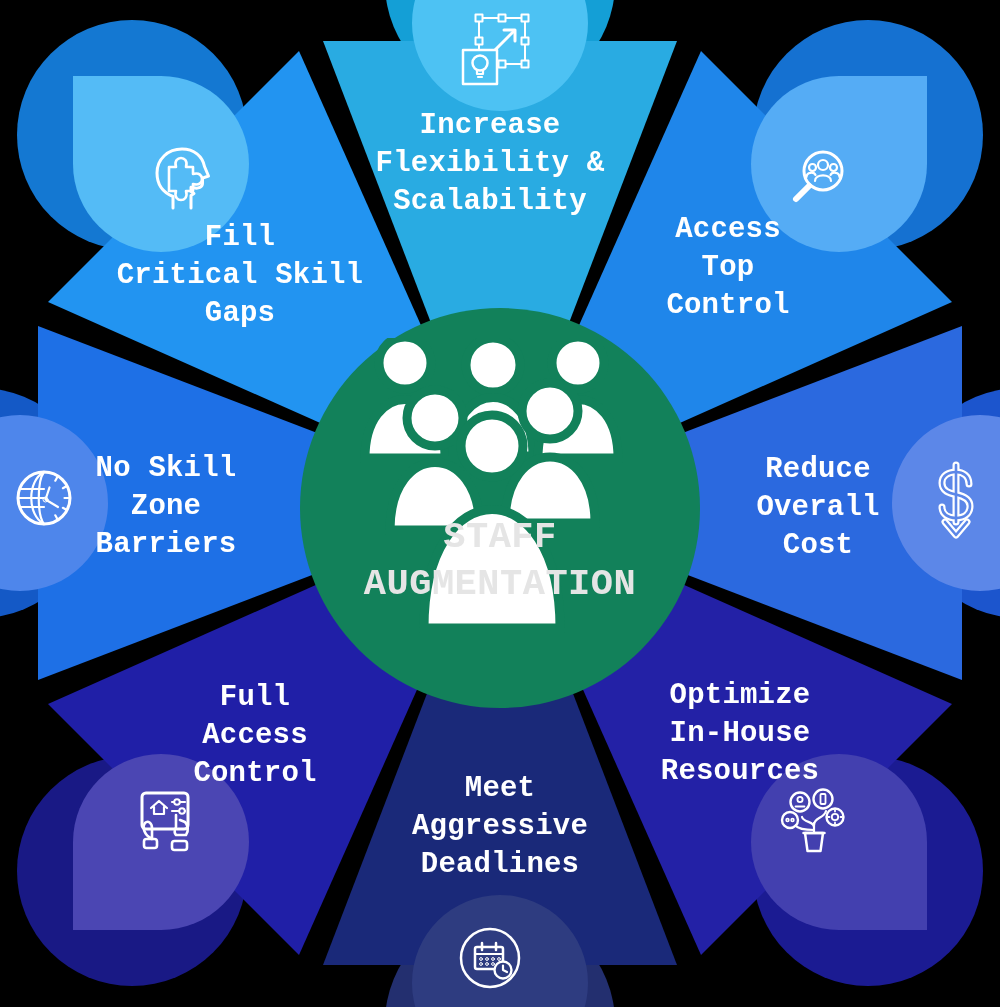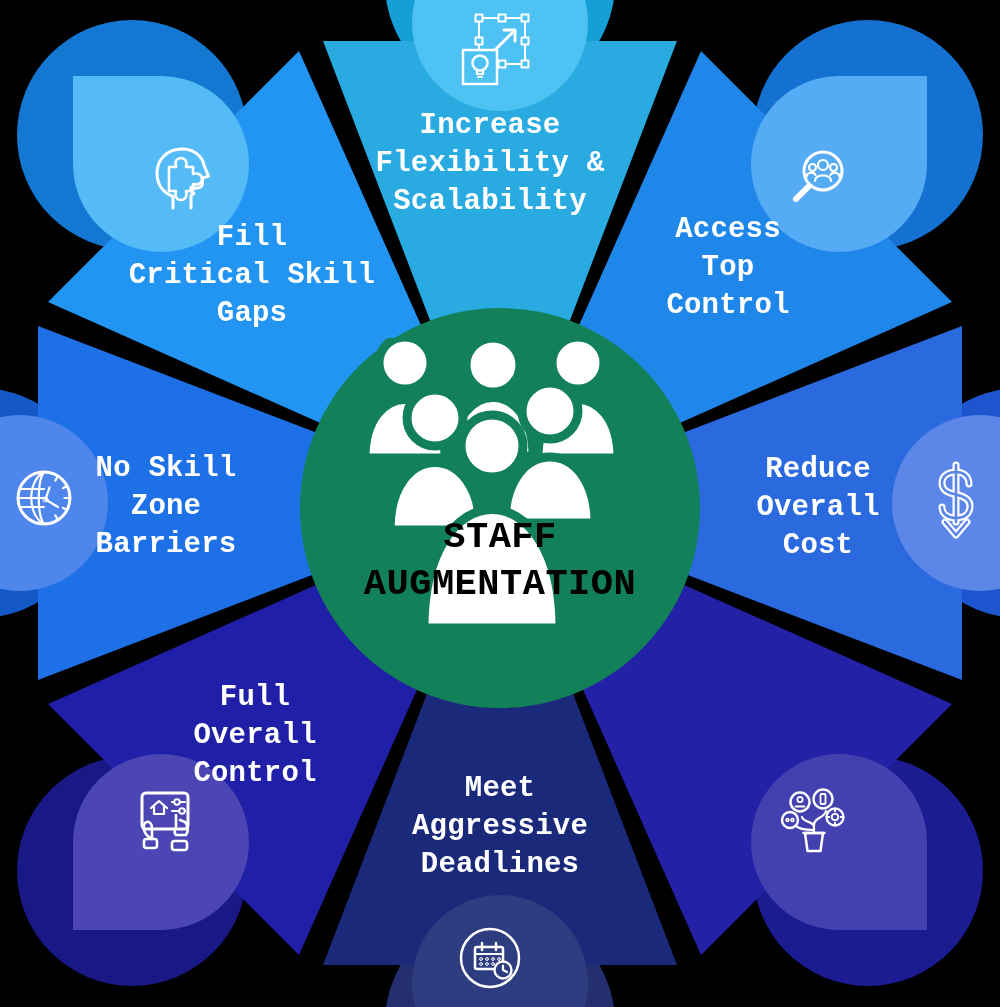--- a/index.html
+++ b/index.html
@@ -38,37 +38,37 @@
   .seg7 .back{left:-135px;top:388px;}  .seg7 .bulge{left:-68px;top:415px;transform:rotate(315deg);}
   .seg8 .back{left:17px;top:20px;}     .seg8 .bulge{left:73px;top:76px;transform:rotate(0deg);}
 
   .seg1 .label{left:340px;top:107px;width:300px;}
   .seg2 .label{left:628px;top:211px;width:200px;}
   .seg3 .label{left:718px;top:451px;width:200px;text-align:center;}
   .seg4 .label{left:615px;top:677px;width:250px;}
   .seg5 .label{left:375px;top:770px;width:250px;text-align:center;}
   .seg6 .label{left:155px;top:679px;width:200px;}
   .seg7 .label{left:66px;top:450px;width:200px;}
-  .seg8 .label{left:112px;top:219px;width:280px;}
+  .seg8 .label{left:100px;top:219px;width:280px;}
 
   .seg1 .icon{left:455px;top:12px;}
   .seg2 .icon{left:785px;top:146px;}
   .seg3 .icon{left:923px;top:458px;}
   .seg4 .icon{left:778px;top:787px;}
   .seg5 .icon{left:454px;top:923px;}
   .seg6 .icon{left:132px;top:787px;}
   .seg7 .icon{left:12px;top:466px;}
   .seg8 .icon{left:145px;top:143px;}
 
   .center-circle{
     position:absolute;left:300px;top:308px;width:400px;height:400px;border-radius:50%;
     background:var(--center);
   }
   .center-label{
-    position:absolute;left:0;top:206px;width:400px;color:#000000;font-weight:bold;
+    position:absolute;left:0;top:206px;width:400px;color:#e5e5e5;font-weight:bold;
     font-size:37px;line-height:47px;text-align:center;white-space:pre-line;letter-spacing:.5px;
   }
   .people-svg{position:absolute;left:60px;top:30px;}
 </style>
 </head>
 <body>
 
 <div class="canvas" style="background: rgb(0, 0, 0); --center: #12815A;">
 
   <div class="seg seg1" style="--wedge: #29ABE2; --bulge: #4DC2F3; --back: #149FD6;">
@@ -147,20 +147,23 @@
       <path d="M17.5 19.5 L26.5 19.5" stroke-width="1.8"></path>
       <circle cx="45" cy="12" r="9.5" stroke-width="2.4"></circle>
       <rect x="42.5" y="7" width="5" height="10" rx="1" stroke-width="1.8"></rect>
       <circle cx="12" cy="33" r="8" stroke-width="2.4"></circle>
       <circle cx="9.5" cy="33" r="1.4" stroke-width="1.6"></circle>
       <circle cx="14.5" cy="33" r="1.4" stroke-width="1.6"></circle>
       <circle cx="57" cy="30" r="8.5" stroke-width="2.4"></circle>
       <circle cx="57" cy="30" r="3.2" stroke-width="1.8"></circle>
       <path d="M57 24.5 L57 23 M57 35.5 L57 37 M51.5 30 L50 30 M62.5 30 L64 30" stroke-width="1.8"></path>
     </svg>
+    <div class="label">Optimize
+In-House
+Resources</div>
   </div>
 
   <div class="seg seg5" style="--wedge: #1A2979; --bulge: #2E3C80; --back: #232F6F;">
     <div class="back"></div>
     <div class="wedge"></div>
     <div class="bulge"></div>
     <svg class="icon" width="72" height="72" viewBox="0 0 72 72">
       <circle cx="36" cy="35" r="29" stroke-width="2.5"></circle>
       <rect x="21" y="24" width="28" height="22" rx="2" stroke-width="2.5" style="fill:var(--bulge)"></rect>
       <path d="M28 20 L28 27 M42 20 L42 27" stroke-width="2.5"></path>
@@ -193,21 +196,21 @@
       <path d="M40 15 L53 15" stroke-width="2.2"></path>
       <circle cx="45" cy="15" r="2.8" stroke-width="2" style="fill:var(--bulge)"></circle>
       <path d="M40 24 L53 24" stroke-width="2.2"></path>
       <circle cx="50" cy="24" r="2.8" stroke-width="2" style="fill:var(--bulge)"></circle>
       <path d="M20 52 C12 48 10 40 13 36 C16 33 20 36 20 41 L20 52" stroke-width="2.6"></path>
       <rect x="12" y="52" width="13" height="9" rx="2.5" stroke-width="2.6"></rect>
       <path d="M44 28 L44 40 C42 44 42 46 44 48 L54 48 C57 44 56 38 53 35 L48 33" stroke-width="2.6"></path>
       <rect x="40" y="54" width="15" height="9" rx="2.5" stroke-width="2.6"></rect>
     </svg>
     <div class="label">Full
-Overall
+Access
 Control</div>
   </div>
 
   <div class="seg seg7" style="--wedge: #1E70E6; --bulge: #4E86EB; --back: #1459C6;">
     <div class="back"></div>
     <div class="wedge"></div>
     <div class="bulge"></div>
     <svg class="icon" width="64" height="64" viewBox="0 0 64 64">
       <circle cx="32" cy="32" r="26" stroke-width="3"></circle>
       <path d="M32 6 C15 15 15 49 32 58" stroke-width="2.2"></path>

